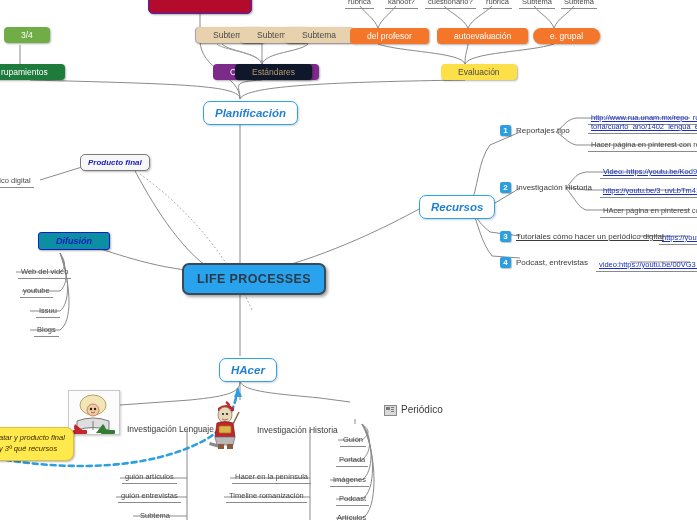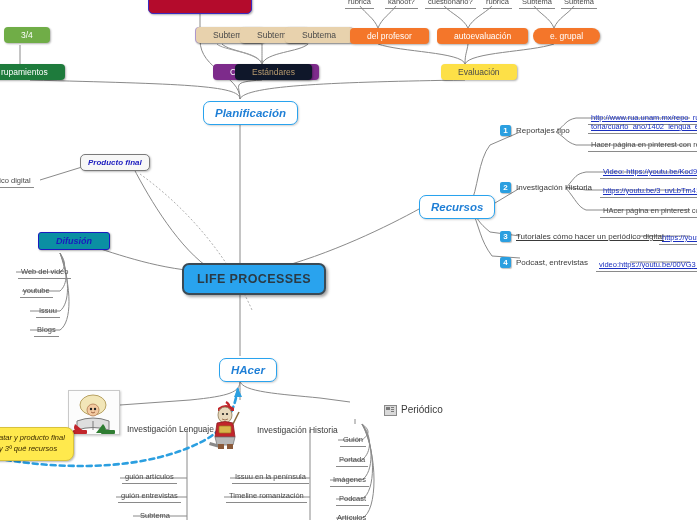--- a/index.html
+++ b/index.html
@@ -330,21 +330,21 @@
       <path d="M11,23 q8,-3 16,0 l2,14 l-20,0 z" fill="#c2252b" stroke="#8a1a20" stroke-width=".8"></path>
       <rect x="13" y="26" width="12" height="7" rx="1" fill="#d9b44a" stroke="#9a7a20" stroke-width=".7"></rect>
       <path d="M9,37 l20,0 l-2,8 l-16,0 z" fill="#b8b8b8" stroke="#777" stroke-width=".8"></path>
       <path d="M4,42 l14,4 l-1,3 l-14,-4 z" fill="#8a8a8a"></path>
       <path d="M27,24 l6,-12" stroke="#8a6a3a" stroke-width="1.6"></path>
       <rect x="12" y="44" width="6" height="5" fill="#8a5a3a"></rect>
       <rect x="21" y="44" width="6" height="5" fill="#8a5a3a"></rect>
     </svg>
   </div>
   <div class="node leaf plain big" style="left:254px;top:424px;">Investigación Historia</div>
-  <div class="node leaf" style="left:232px;top:471px;">Issuu en la península</div>
+  <div class="node leaf" style="left:232px;top:471px;">Hacer en la península</div>
   <div class="node leaf" style="left:226px;top:490px;">Timeline romanización</div>
 
   <div class="node headline" style="left:336px;top:404px;">
     <span class="newsicon"></span><span>Periódico</span>
   </div>
   <div class="node leaf" style="left:340px;top:434px;">Guión</div>
   <div class="node leaf" style="left:336px;top:454px;">Portada</div>
   <div class="node leaf" style="left:330px;top:474px;">Imágenes</div>
   <div class="node leaf" style="left:336px;top:493px;">Podcast</div>
   <div class="node leaf" style="left:334px;top:512px;">Artículos</div>

